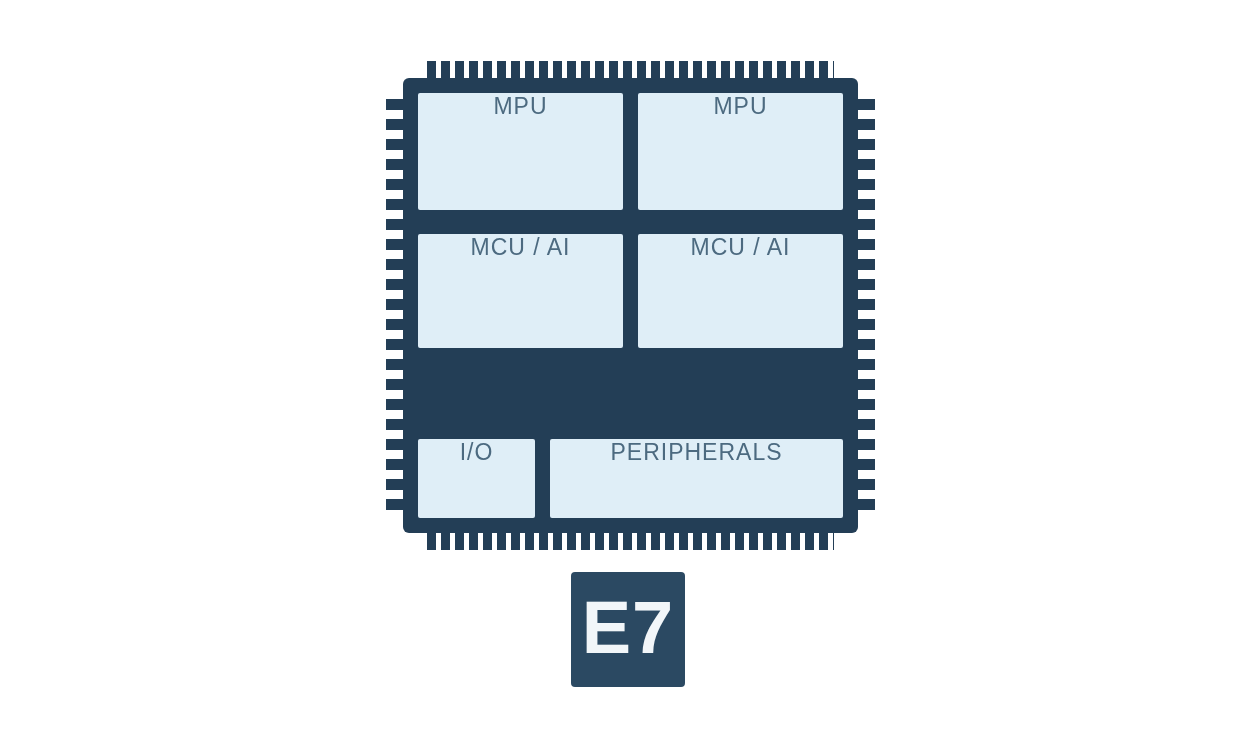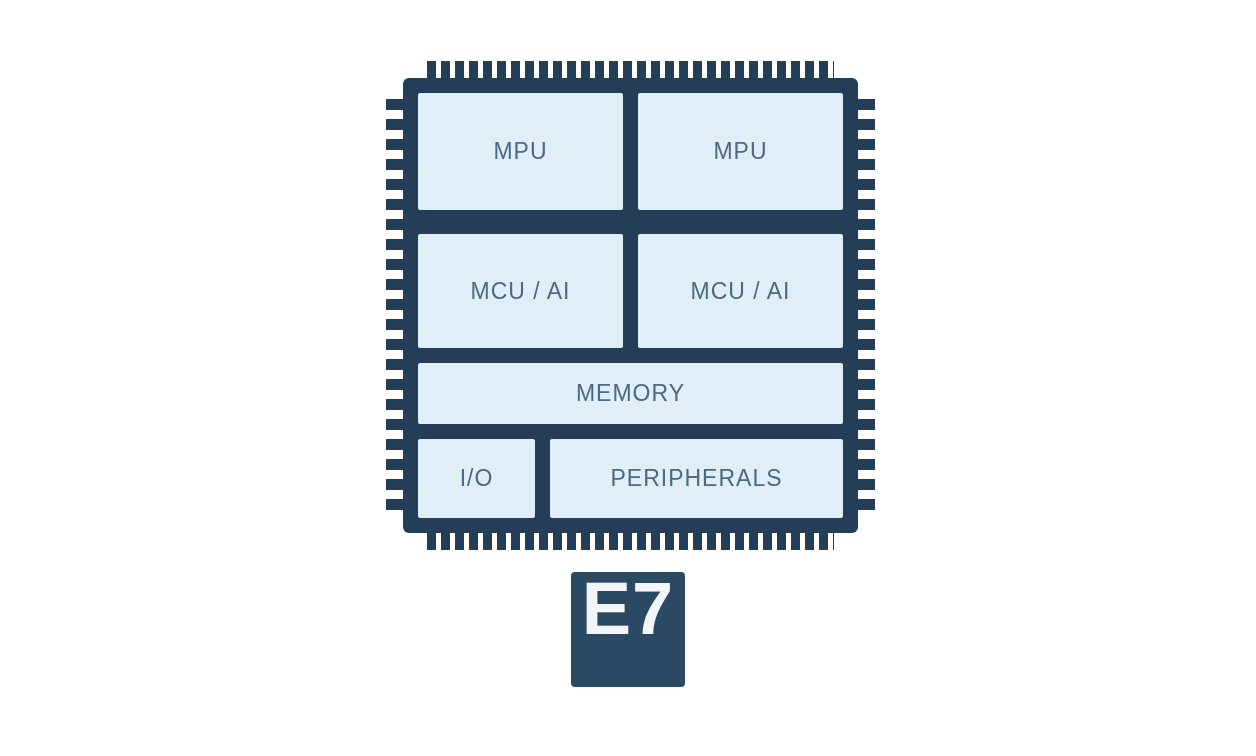--- a/index.html
+++ b/index.html
@@ -53,37 +53,37 @@
   }
   .row{display:flex; gap:15px;}
   .row-1{height:125px;}
   .row-2{height:122px;margin-top:9px;}
   .row-3{height:65px;}
   .row-4{height:84px;}
   .block{
     background:var(--block-fill);
     border-radius:2px;
     flex:1;
-    display:flex; align-items:center; justify-content:center;
+    display:flex; justify-content:center;
   }
   .block-io{flex:0 0 117px;}
   .block-label{
     color:var(--block-text);
     font-size:23px;
     letter-spacing:1px;
     white-space:nowrap;
   }
   
   .badge{
     position:absolute;
     left:571px; top:572px;
     width:114px; height:115px;
     background:var(--badge-bg);
     border-radius:4px;
-    display:flex; align-items:flex-start; justify-content:center;
+    display:flex; align-items:center; justify-content:center;
   }
   .badge-label{
     color:var(--badge-text);
     font-size:74px;
     font-weight:bold;
     letter-spacing:1px;
     line-height:1;
     padding-bottom:4px;
   }
 </style>
@@ -109,23 +109,20 @@
       </div>
       <div class="row row-2">
         <div class="block">
           <span class="block-label">MCU / AI</span>
         </div>
         <div class="block">
           <span class="block-label">MCU / AI</span>
         </div>
       </div>
       <div class="row row-3">
-        <div class="block">
-          <span class="block-label">MEMORY</span>
-        </div>
       </div>
       <div class="row row-4">
         <div class="block block-io">
           <span class="block-label">I/O</span>
         </div>
         <div class="block">
           <span class="block-label">PERIPHERALS</span>
         </div>
       </div>
     </div>

